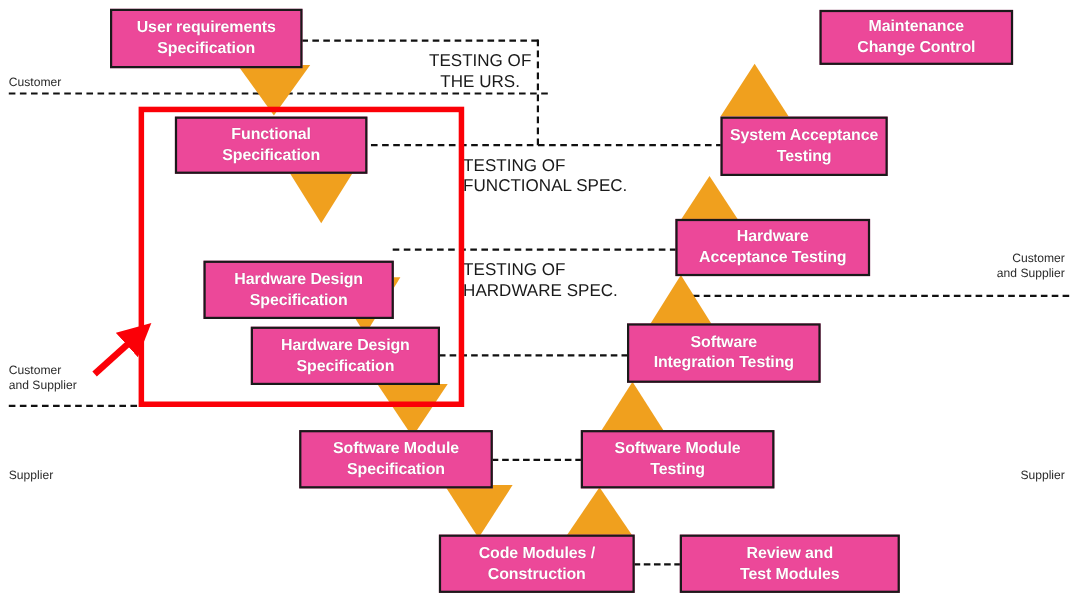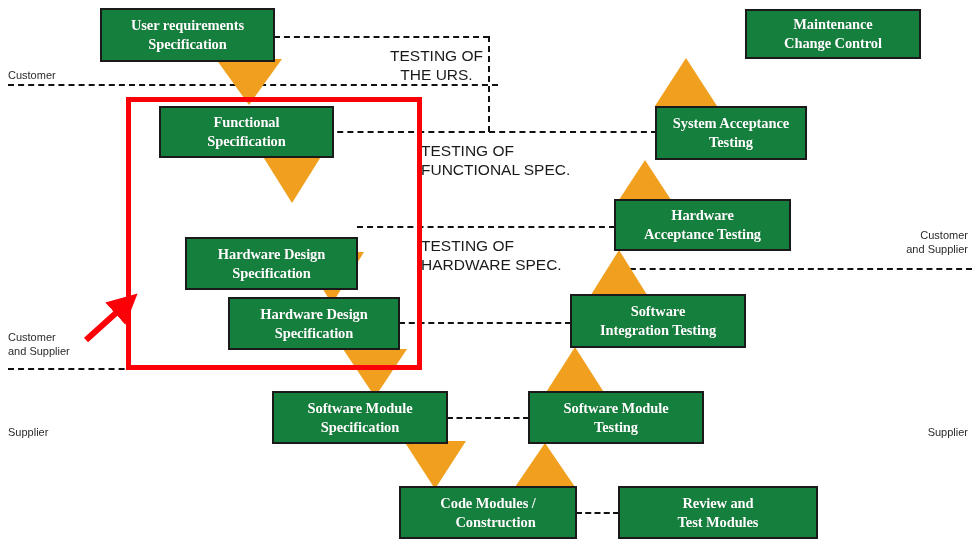--- a/index.html
+++ b/index.html
@@ -15,35 +15,34 @@
     position: relative;
     width: 975px;
     height: 546px;
     background: #ffffff;
     overflow: hidden;
   }
   
   .vbox {
     position: absolute;
     box-sizing: border-box;
-    background: #15803d;
+    background: #ec4899;
     border: 2px solid #1a1a1a;
     color: #ffffff;
     font-weight: bold;
     font-size: 14.5px;
     line-height: 1.28;
     text-align: center;
     display: flex;
     align-items: center;
     justify-content: center;
     letter-spacing: -0.1px;
     z-index: 6;
     white-space: pre-line;
     text-shadow: 0 0 1px rgba(0,0,0,0.25);
-    font-family: Liberation Serif, serif;
   }
   
   .tri {
     position: absolute;
     width: 0;
     height: 0;
     z-index: 3;
   }
   .tri.down {
     border-left-style: solid;
@@ -154,21 +153,21 @@
 
   <div class="vbox" style="left:185px; top:201px; width:173px; height:53px;margin-top:36px;">Hardware Design
 Specification</div>
 
   <div class="vbox" style="left:228px; top:297px; width:172px; height:53px;">Hardware Design
 Specification</div>
 
   <div class="vbox" style="left:272px; top:391px; width:176px; height:53px;">Software Module
 Specification</div>
 
-  <div class="vbox" style="left:399px; top:486px; width:178px; height:53px;text-align:right;">Code Modules /
+  <div class="vbox" style="left:399px; top:486px; width:178px; height:53px;">Code Modules /
 Construction</div>
 
   <div class="vbox" style="left:699px; top:9px; width:176px; height:50px;margin-left:46px;">Maintenance
 Change Control</div>
 
   <div class="vbox" style="left:655px; top:106px; width:152px; height:54px;">System Acceptance
 Testing</div>
 
   <div class="vbox" style="left:614px; top:199px; width:177px; height:52px;">Hardware
 Acceptance Testing</div>

